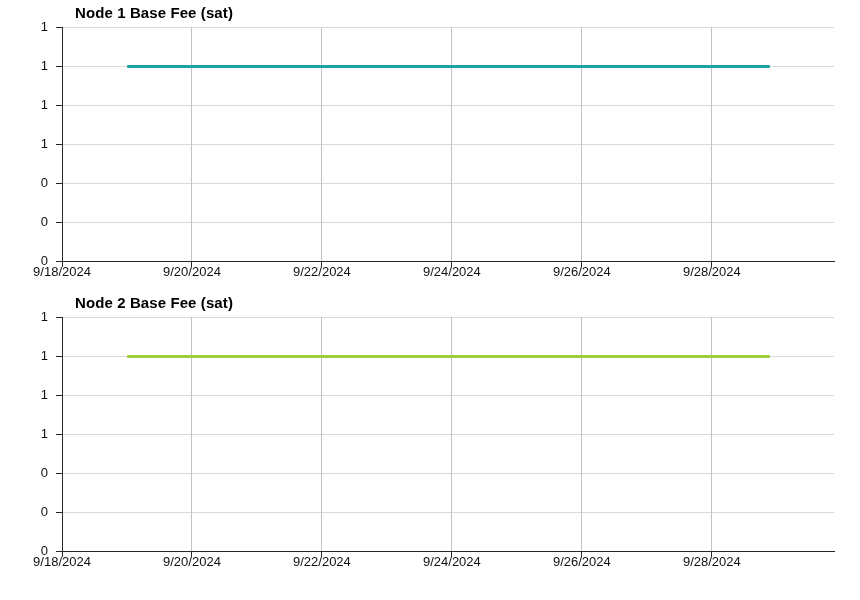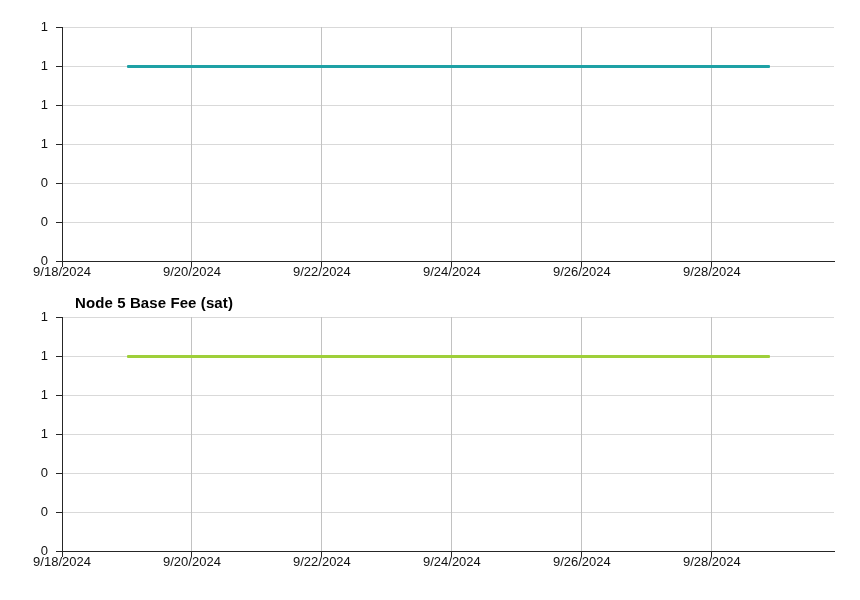--- a/index.html
+++ b/index.html
@@ -28,20 +28,21 @@
   .xtick-label{
     position:absolute;top:264px;width:84px;height:16px;line-height:16px;
     text-align:center;font-size:13px;color:#111111;
   }
   .series-line{position:absolute;height:3px;border-radius:1px;}
 </style>
 </head>
 <body>
 
 <div id="chart-1" class="chart">
+  <div class="chart-title">Node 1 Base Fee (sat)</div>
   <div class="plot">
       <div class="hgrid" style="top: 233.5px; background: rgb(217, 217, 217);"></div>
       <div class="hgrid" style="top: 194.5px; background: rgb(217, 217, 217);"></div>
       <div class="hgrid" style="top: 155.5px; background: rgb(217, 217, 217);"></div>
       <div class="hgrid" style="top: 116.5px; background: rgb(217, 217, 217);"></div>
       <div class="hgrid" style="top: 77.5px; background: rgb(217, 217, 217);"></div>
       <div class="hgrid" style="top: 38.5px; background: rgb(217, 217, 217);"></div>
       <div class="hgrid" style="top: -0.5px; background: rgb(217, 217, 217);"></div>
       <div class="vgrid" style="left: 129.466px; background: rgb(194, 194, 194);"></div>
       <div class="vgrid" style="left: 259.433px; background: rgb(194, 194, 194);"></div>
@@ -74,21 +75,21 @@
     <div class="xtick-label" style="left: 279.933px; color: rgb(17, 17, 17);">9/22/2024</div>
     <div class="xtick-mark" style="left: 451.399px; background: rgb(38, 38, 38);"></div>
     <div class="xtick-label" style="left: 409.899px; color: rgb(17, 17, 17);">9/24/2024</div>
     <div class="xtick-mark" style="left: 581.365px; background: rgb(38, 38, 38);"></div>
     <div class="xtick-label" style="left: 539.865px; color: rgb(17, 17, 17);">9/26/2024</div>
     <div class="xtick-mark" style="left: 711.332px; background: rgb(38, 38, 38);"></div>
     <div class="xtick-label" style="left: 669.832px; color: rgb(17, 17, 17);">9/28/2024</div>
   </div>
 
 <div id="chart-2" class="chart">
-  <div class="chart-title">Node 5 Base Fee (sat)</div>
+  <div class="chart-title">Node 2 Base Fee (sat)</div>
   <div class="plot">
       <div class="hgrid" style="top: 233.5px; background: rgb(217, 217, 217);"></div>
       <div class="hgrid" style="top: 194.5px; background: rgb(217, 217, 217);"></div>
       <div class="hgrid" style="top: 155.5px; background: rgb(217, 217, 217);"></div>
       <div class="hgrid" style="top: 116.5px; background: rgb(217, 217, 217);"></div>
       <div class="hgrid" style="top: 77.5px; background: rgb(217, 217, 217);"></div>
       <div class="hgrid" style="top: 38.5px; background: rgb(217, 217, 217);"></div>
       <div class="hgrid" style="top: -0.5px; background: rgb(217, 217, 217);"></div>
       <div class="vgrid" style="left: 129.466px; background: rgb(194, 194, 194);"></div>
       <div class="vgrid" style="left: 259.433px; background: rgb(194, 194, 194);"></div>

